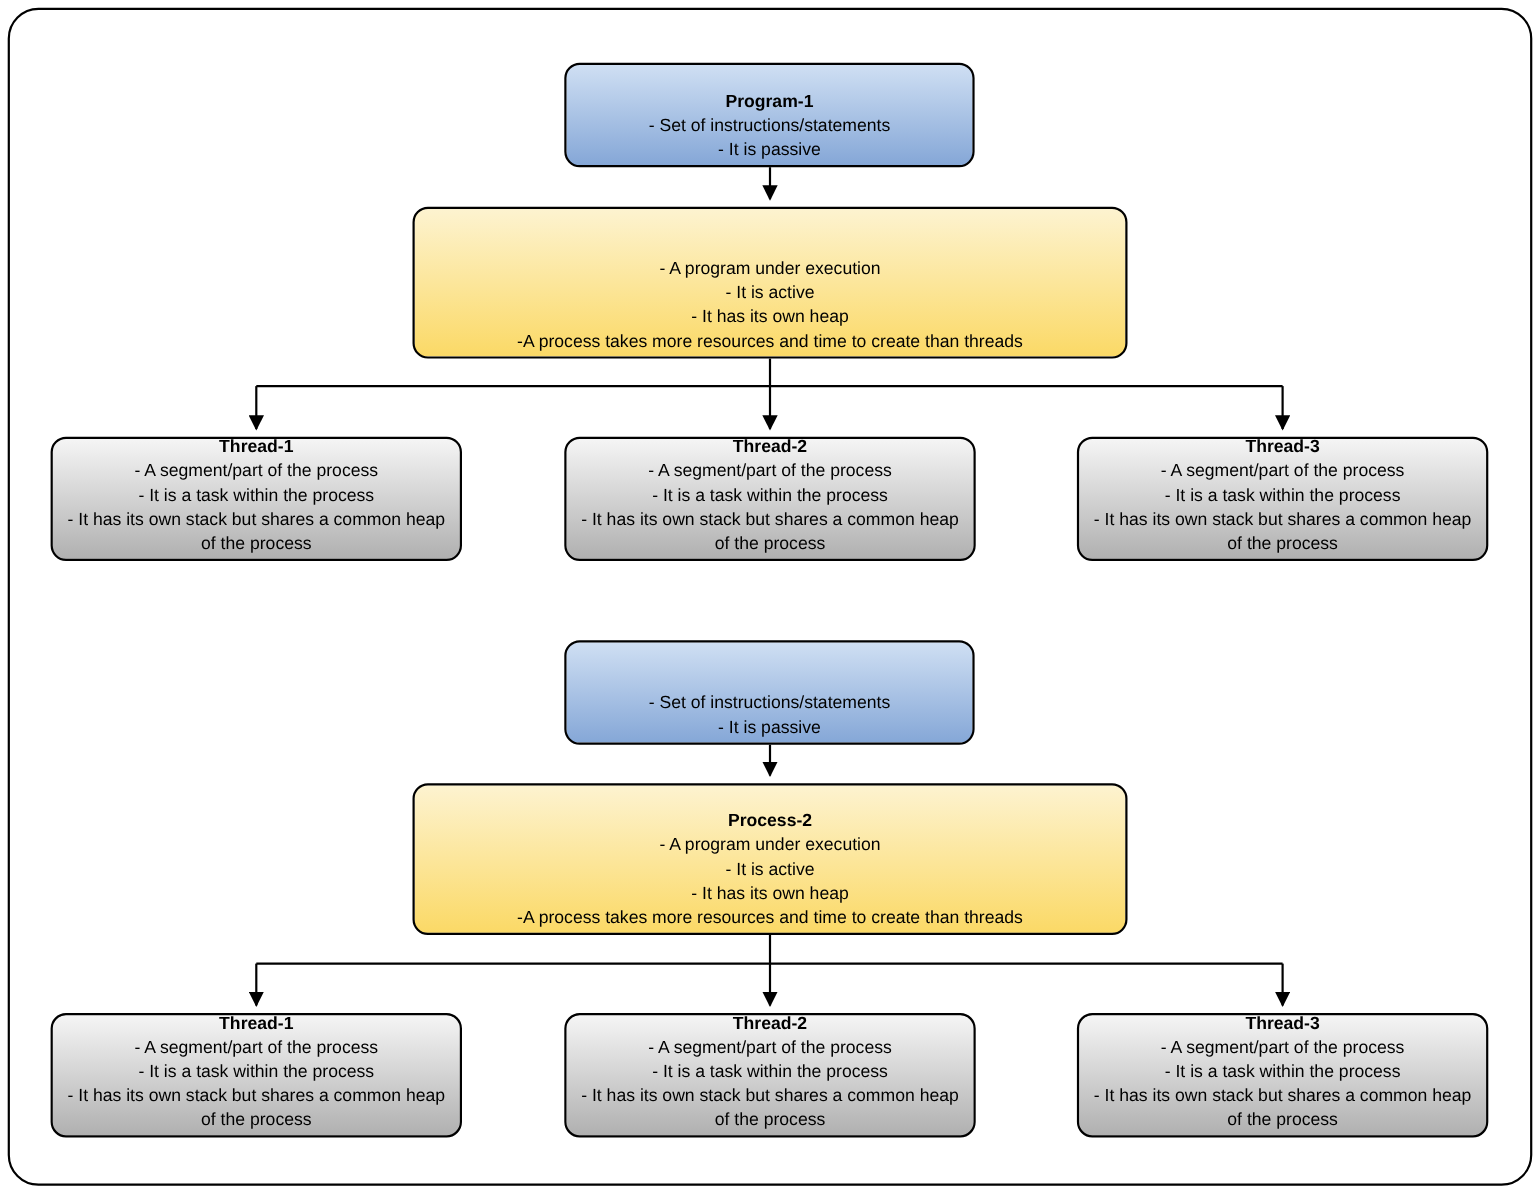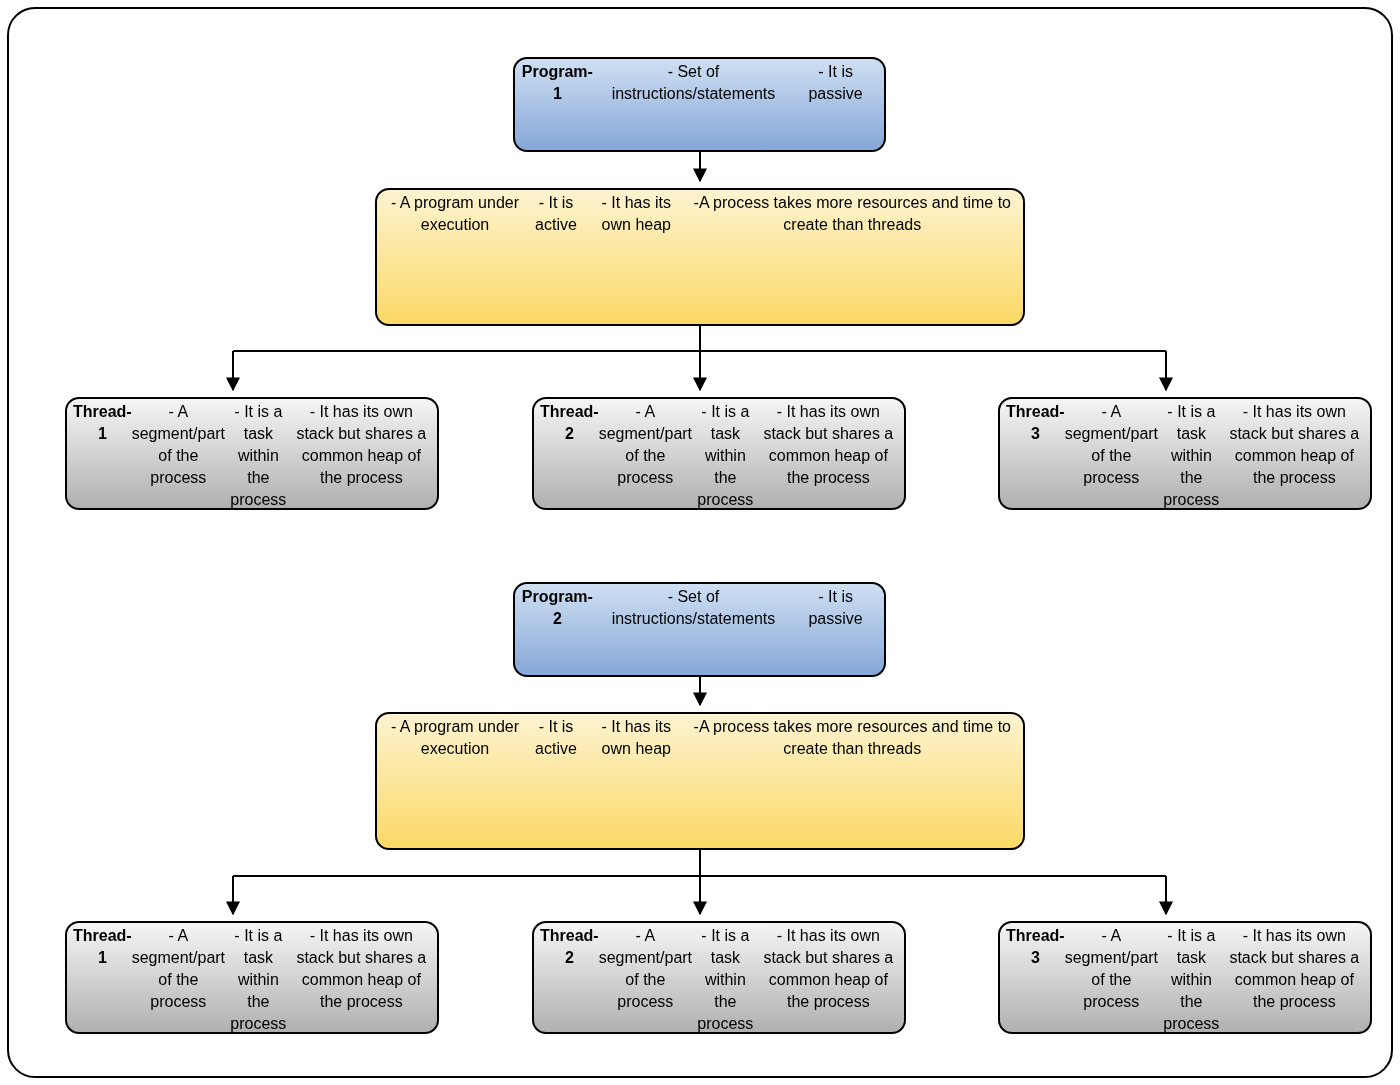--- a/index.html
+++ b/index.html
@@ -47,37 +47,36 @@
   .connector-layer line {
     stroke: var(--connector);
     stroke-width: 2;
   }
   .box {
     position: absolute;
     box-sizing: border-box;
     border: 2px solid var(--box-border);
     border-radius: 14px;
     display: flex;
-    flex-direction: row;
+    flex-direction: column;
     justify-content: flex-end;
     text-align: center;
     color: var(--text);
     font-size: 16px;
     line-height: 22px;
     padding: 2px 6px;
   }
   .program {
     background: linear-gradient(180deg, var(--program-top) 0%, var(--program-bottom) 100%);
   }
   .process {
     background: linear-gradient(180deg, var(--process-top) 0%, var(--process-bottom) 100%);
   }
   .thread {
     background: linear-gradient(180deg, var(--thread-top) 0%, var(--thread-bottom) 100%);
-    margin-left: 19px;
   }
   .box-title {
     font-weight: bold;
   }
 </style>
 </head>
 <body>
 
 <div class="canvas">
 
@@ -133,26 +132,26 @@
   </div>
 
   <div class="box thread" style="left:979px; top:397px; width:374px; height:113px;">
     <div class="box-title">Thread-3</div>
     <div class="box-line">- A segment/part of the process</div>
     <div class="box-line">- It is a task within the process</div>
     <div class="box-line">- It has its own stack but shares a common heap of the process</div>
   </div>
 
   <div class="box program" style="left:513px; top:582px; width:373px; height:95px;">
-    <div class="box-title">Program-2</div>
     <div class="box-line">- Set of instructions/statements</div>
     <div class="box-line">- It is passive</div>
   </div>
 
   <div class="box process" style="left:375px; top:712px; width:650px; height:138px;">
+    <div class="box-title">Process-2</div>
     <div class="box-line">- A program under execution</div>
     <div class="box-line">- It is active</div>
     <div class="box-line">- It has its own heap</div>
     <div class="box-line">-A process takes more resources and time to create than threads</div>
   </div>
 
   <div class="box thread" style="left:46px; top:921px; width:374px; height:113px;">
     <div class="box-title">Thread-1</div>
     <div class="box-line">- A segment/part of the process</div>
     <div class="box-line">- It is a task within the process</div>

